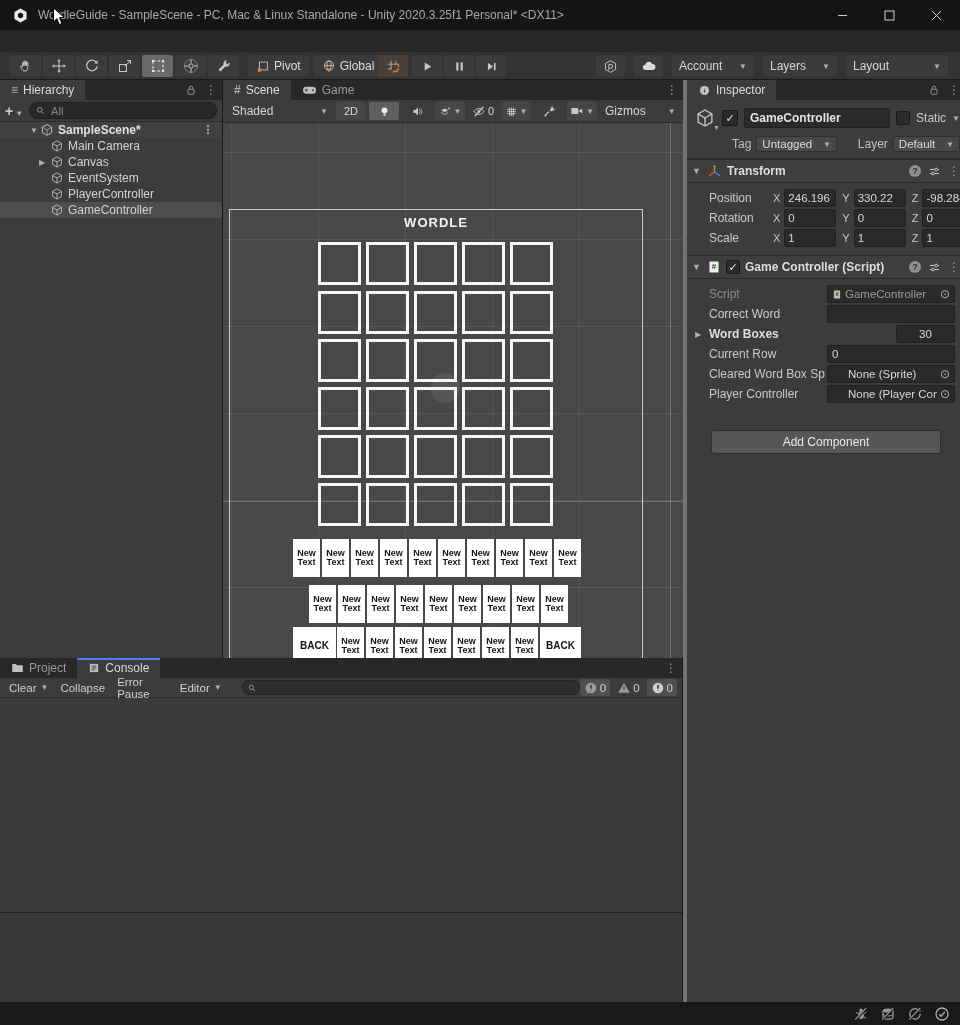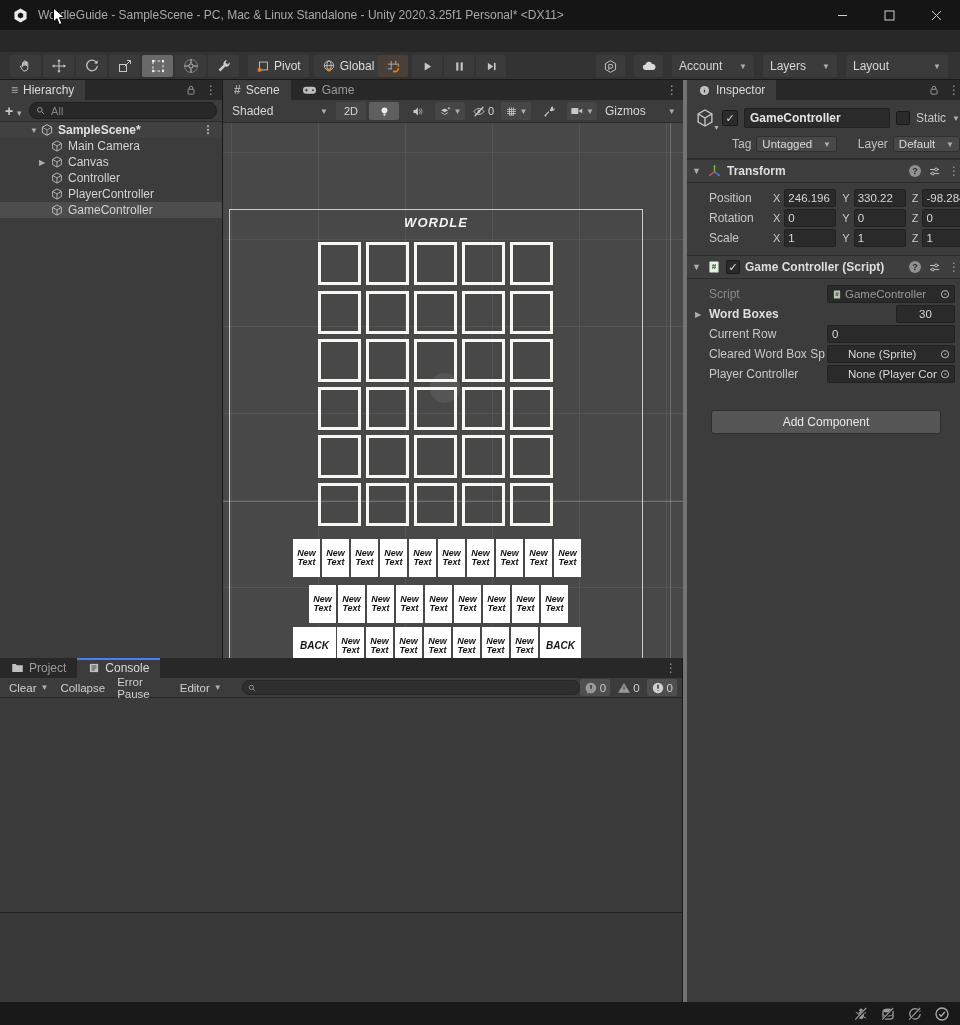--- a/index.html
+++ b/index.html
@@ -62,21 +62,21 @@
 
   
   .scene-panel{position:absolute;left:223px;top:80px;width:460px;height:578px;background:#3C3C3C;box-sizing:border-box;}
   .scene-toolbar{height:22px;background:#3C3C3C;border-bottom:1px solid #2B2B2B;display:flex;align-items:center;padding:0 4px;gap:3px;}
   .sv-dd{height:18px;display:flex;align-items:center;font-size:12px;color:#D6D6D6;padding:0 5px;gap:22px;}
   .sv-btn{height:18px;min-width:24px;background:#464646;border-radius:2px;display:flex;align-items:center;justify-content:center;padding:0 3px;gap:2px;font-size:11px;color:#D6D6D6;}
   .sv-btn.active{background:#5F5F5F;}
   .viewport{position:relative;width:460px;height:535px;overflow:hidden;background:#484848;
     background-image:linear-gradient(rgba(255,255,255,.07) 1px,transparent 1px),
                      linear-gradient(90deg,rgba(255,255,255,.07) 1px,transparent 1px);
-    background-size:87px 87px,87px 87px;background-position:0 29px,8px 0;font-style:italic;}
+    background-size:87px 87px,87px 87px;background-position:0 29px,8px 0;}
   .bright-h{position:absolute;left:0;width:100%;height:1px;background:rgba(255,255,255,.22);}
   .bright-v{position:absolute;top:0;height:100%;width:1px;background:rgba(255,255,255,.22);}
   .ucanvas{position:absolute;left:6px;top:86px;width:412px;height:470px;border:1px solid rgba(228,228,228,.85);}
   .wordle-title{position:absolute;top:5px;left:0;right:0;text-align:center;font-size:13px;font-weight:bold;letter-spacing:1px;color:#F2F2F2;}
   .wbox{position:absolute;width:37px;height:37px;border:3px solid #F7F7F1;}
   .key{position:absolute;height:38px;background:#FFFFFF;color:#141414;font-weight:bold;font-size:9px;line-height:9.5px;
        display:flex;align-items:center;justify-content:center;text-align:center;box-sizing:border-box;}
   .key.wide{font-size:10px;}
   .pivot-circle{position:absolute;left:207px;top:250px;width:30px;height:30px;border-radius:50%;background:rgba(255,255,255,.08);}
 
@@ -385,21 +385,21 @@
           <span class="tree-label">Canvas</span>
         </div>
         <div class="tree-row child">
           <span class="arrow" style="font-size: 8px; position: absolute; left: 36px;"></span>
           <span class="icon" style="width: 14px; height: 14px;">
             <svg viewBox="0 0 16 16">
               <path d="M8 2.2l5 2.85v5.9L8 13.8l-5-2.85v-5.9z" fill="none" stroke="#C4C4C4"></path>
               <path d="M3 5.05L8 8l5-2.95M8 8v5.8" fill="none" stroke="#C4C4C4"></path>
             </svg>
           </span>
-          <span class="tree-label">Controller</span>
+          <span class="tree-label">EventSystem</span>
         </div>
         <div class="tree-row child">
           <span class="arrow" style="font-size: 8px; position: absolute; left: 36px;"></span>
           <span class="icon" style="width: 14px; height: 14px;">
             <svg viewBox="0 0 16 16">
               <path d="M8 2.2l5 2.85v5.9L8 13.8l-5-2.85v-5.9z" fill="none" stroke="#C4C4C4"></path>
               <path d="M3 5.05L8 8l5-2.95M8 8v5.8" fill="none" stroke="#C4C4C4"></path>
             </svg>
           </span>
           <span class="tree-label">PlayerController</span>
@@ -730,20 +730,24 @@
                 <svg viewBox="0 0 16 16">
                   <rect x="3" y="1.5" width="10" height="13" rx="1" fill="#B9C4B7"></rect>
                   <path d="M5.8 6.2h4.4M5.8 8.8h4.4M7.5 4.4l-.9 6M9.7 4.4l-.9 6" stroke="#3A4A38" stroke-width=".9" fill="none"></path>
                 </svg>
               </span>
               <span class="obj-text" style="margin-left: 3px;">GameController</span>
               <span class="picker">⊙</span>
             </span>
           </div>
           <div class="prop-row">
+            <span class="prop-label">Correct Word</span>
+            <span class="prop-field"></span>
+          </div>
+          <div class="prop-row">
             <span class="foldout">▶</span>
             <span class="prop-label bold">Word Boxes</span>
             <span class="prop-field size-field">30</span>
           </div>
           <div class="prop-row">
             <span class="prop-label">Current Row</span>
             <span class="prop-field">0</span>
           </div>
           <div class="prop-row">
             <span class="prop-label">Cleared Word Box Sp</span>

